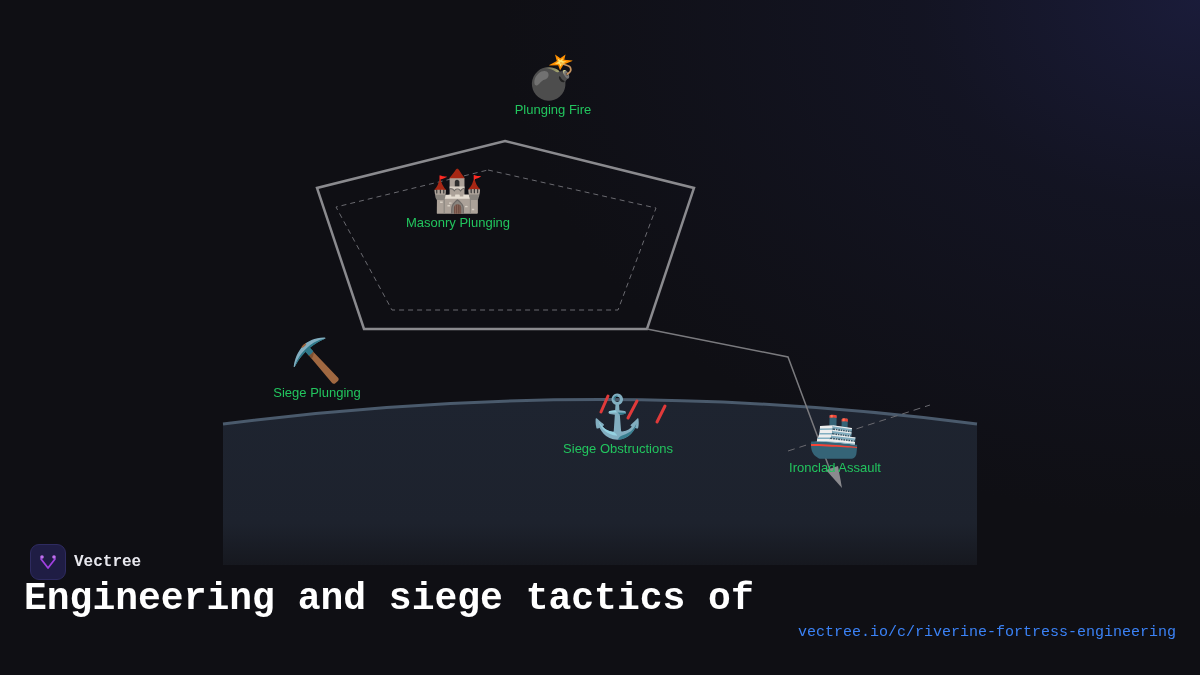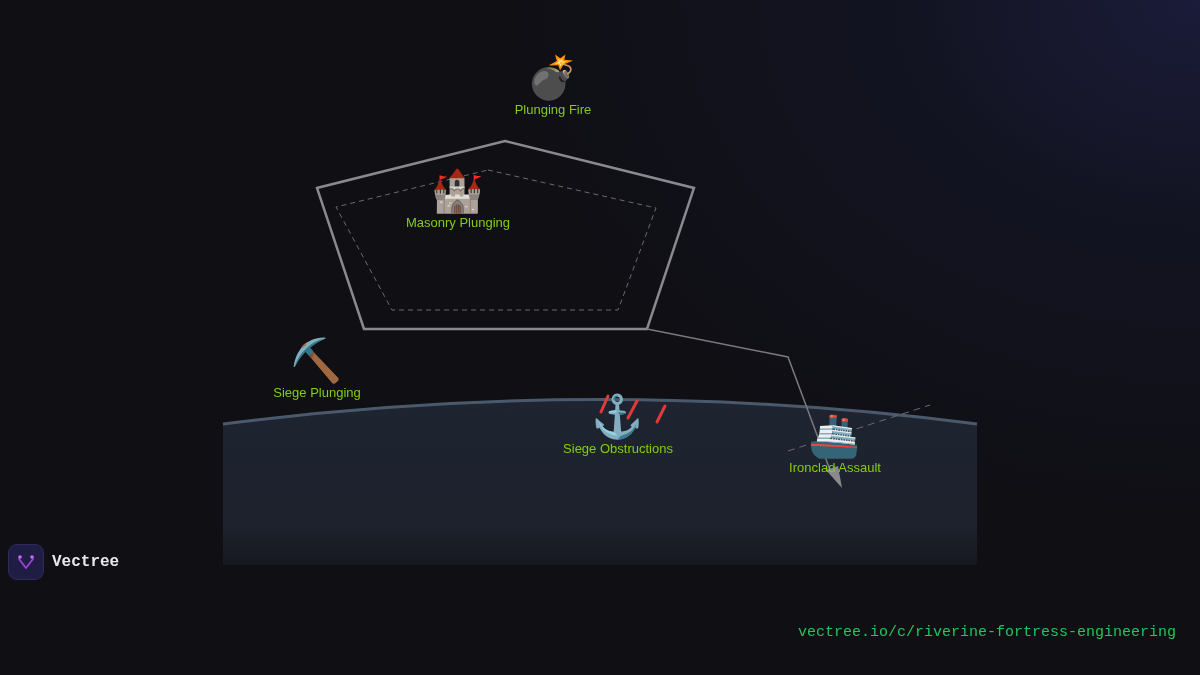--- a/index.html
+++ b/index.html
@@ -12,35 +12,35 @@
     position: absolute; inset: 0;
     background: radial-gradient(ellipse 700px 520px at 1200px 0px, rgba(30,32,70,0.75) 0%, rgba(24,26,52,0.45) 40%, rgba(15,15,20,0) 100%);
     pointer-events: none;
   }
   svg.diagram { position: absolute; left: 0; top: 0; }
   .node {
     position: absolute; transform: translate(-50%, 0);
     display: flex; flex-direction: column; align-items: center;
   }
   .node .glyph { font-size: 42px; line-height: 48px; }
-  .node .label { font-size: 13px; color: #84cc16; white-space: nowrap; margin-top: 0px; }
-  .brand { position: absolute; left: 8px; top: 544px; display: flex; align-items: center; gap: 8px; }
+  .node .label { font-size: 13px; color: #22c55e; white-space: nowrap; margin-top: 0px; }
+  .brand { position: absolute; left: 30px; top: 544px; display: flex; align-items: center; gap: 8px; }
   .brand-logo {
     width: 34px; height: 34px; border-radius: 9px; background: #1f1d44;
     border: 1px solid #2e2b60; display: flex; align-items: center; justify-content: center;
   }
   .brand-name { font-family: "Liberation Mono", monospace; font-weight: bold; font-size: 16px; color: #e8e8ee; }
   .title {
     position: absolute; left: 24px; top: 582px;
     font-family: "Liberation Mono", monospace; font-weight: bold;
     font-size: 38px; line-height: 34px; color: #ffffff; letter-spacing: 0px;
   }
   .url {
     position: absolute; right: 24px; top: 624px;
-    font-family: "Liberation Mono", monospace; font-size: 15px; color: #22c55e;
+    font-family: "Liberation Mono", monospace; font-size: 15px; color: #3b82f6;
   }
 </style>
 </head>
 <body>
 
 <div class="bg-glow"></div>
 
 <svg class="diagram" width="1200" height="675" viewBox="0 0 1200 675">
   <defs>
     <linearGradient id="riverFade" x1="0" y1="0" x2="0" y2="1">
@@ -99,15 +99,16 @@
     <svg width="20" height="18" viewBox="0 0 20 18">
       <path d="M3,6 L10,15 L17,6" fill="none" stroke="#a040e0" stroke-width="1.8" stroke-linecap="round" stroke-linejoin="round"></path>
       <circle cx="4" cy="4" r="1.8" fill="#c070f0"></circle>
       <circle cx="16" cy="4" r="1.8" fill="#c070f0"></circle>
     </svg>
   </div>
   <span class="brand-name">Vectree</span>
 </div>
 
 <div class="title">
+  <div>Engineering and siege tactics of</div>
 </div>
 
 <div class="url">vectree.io/c/riverine-fortress-engineering</div>
 
 </body></html>

